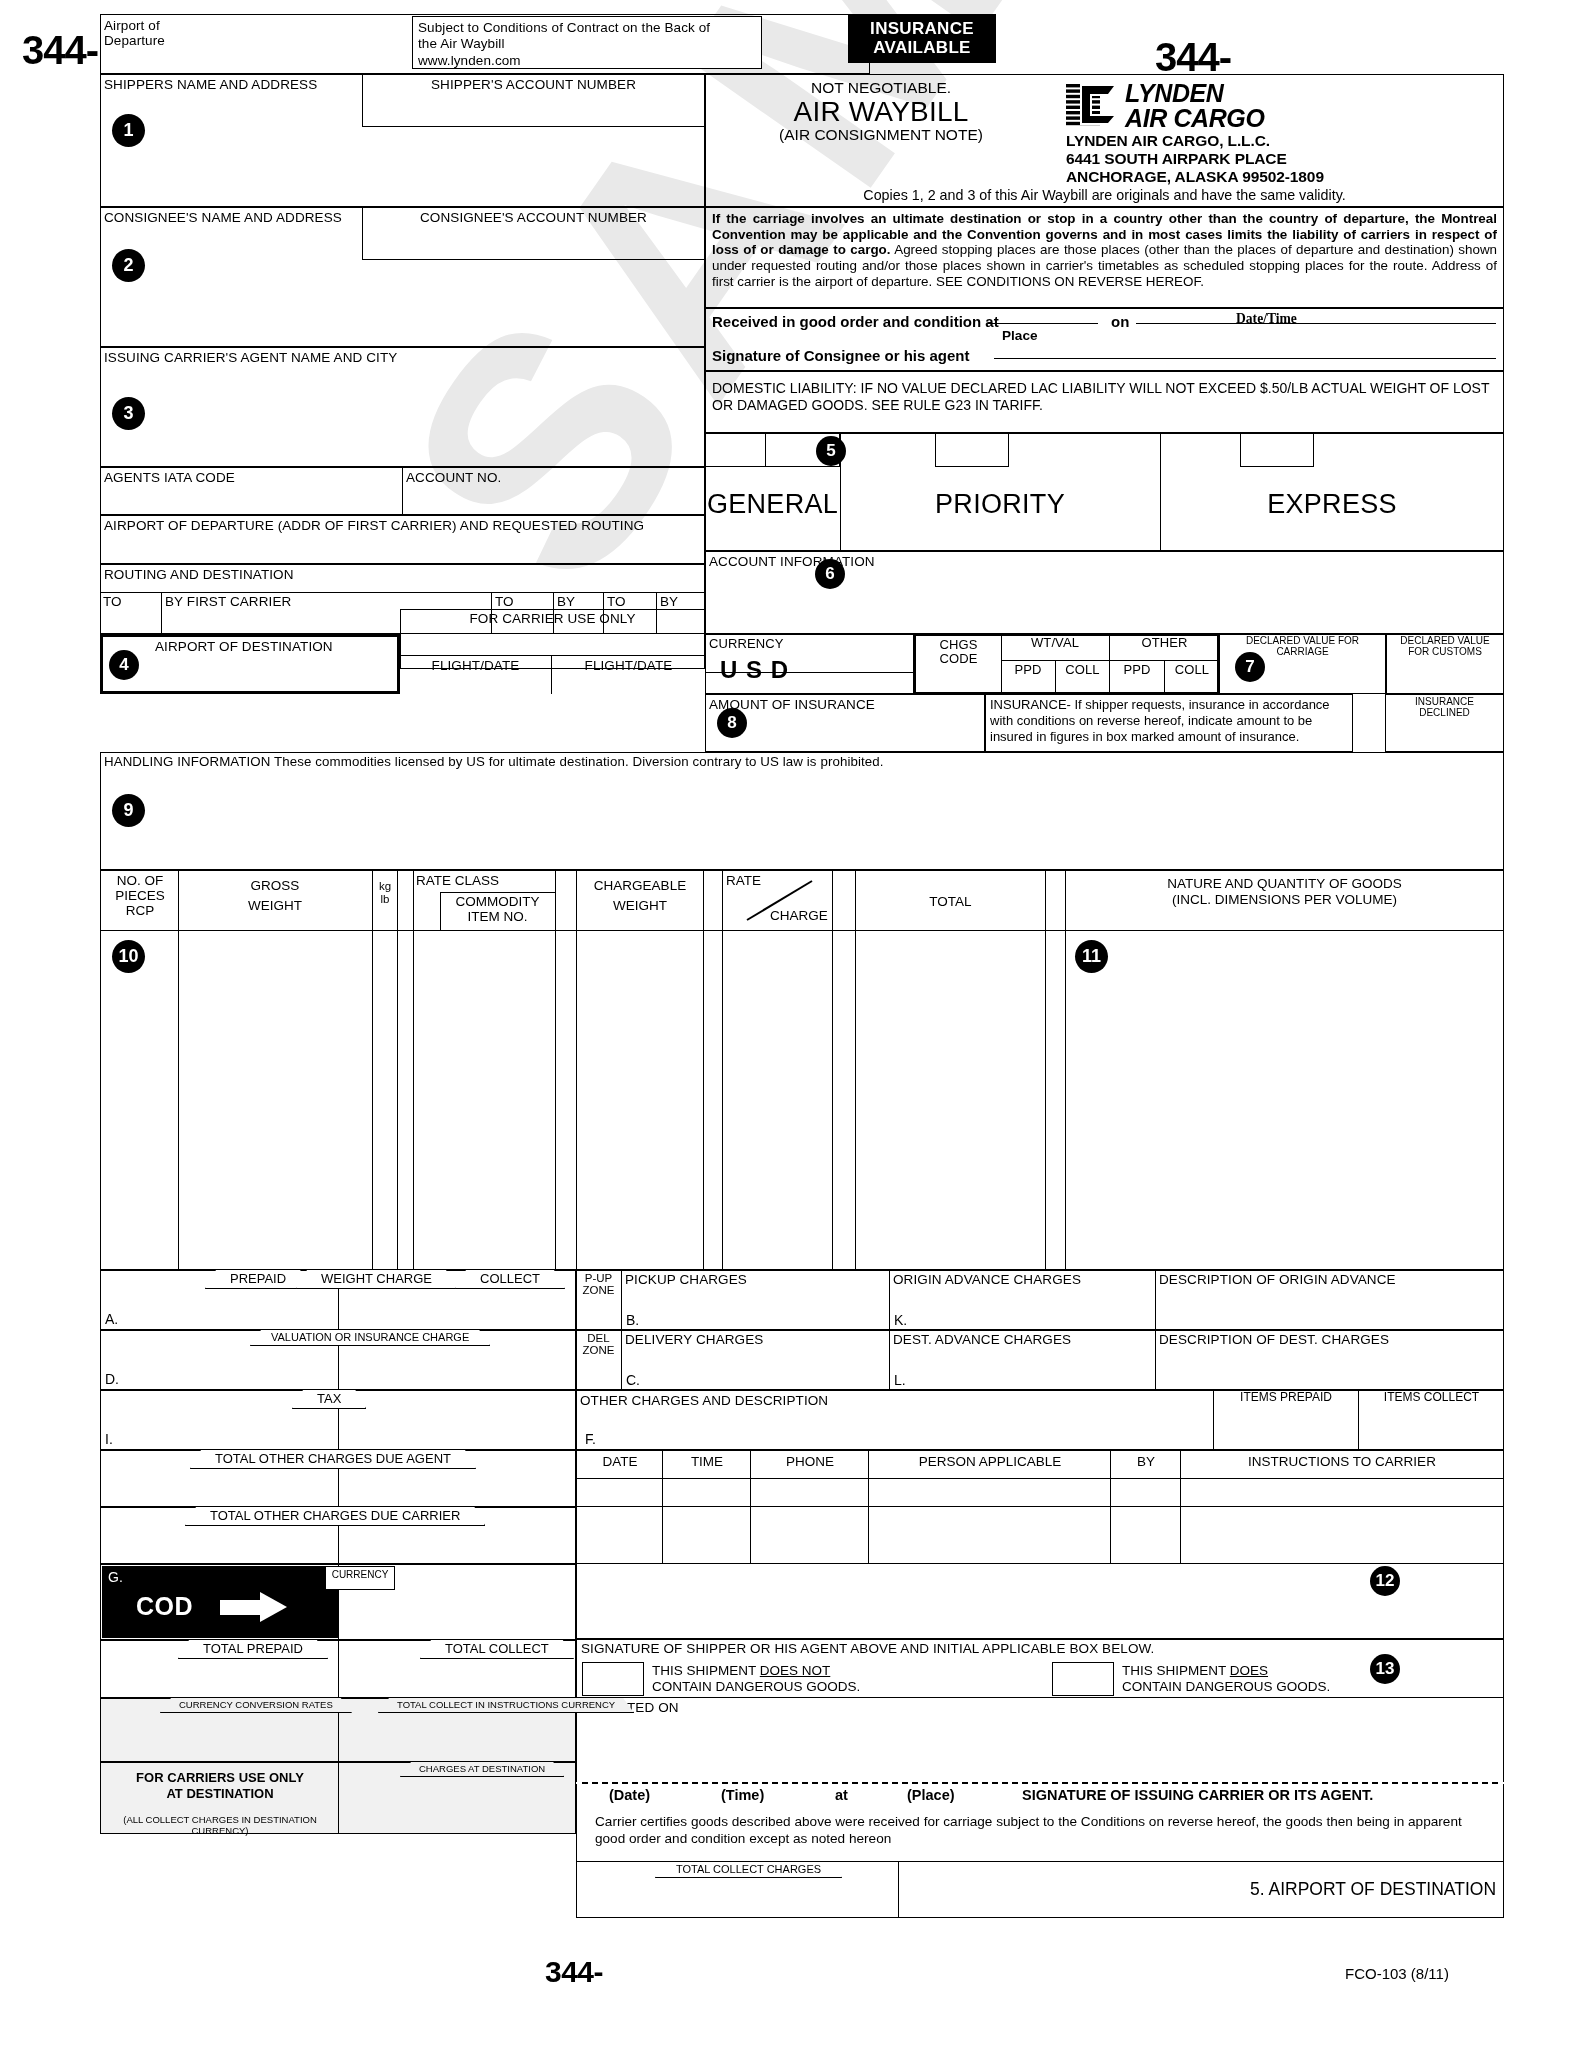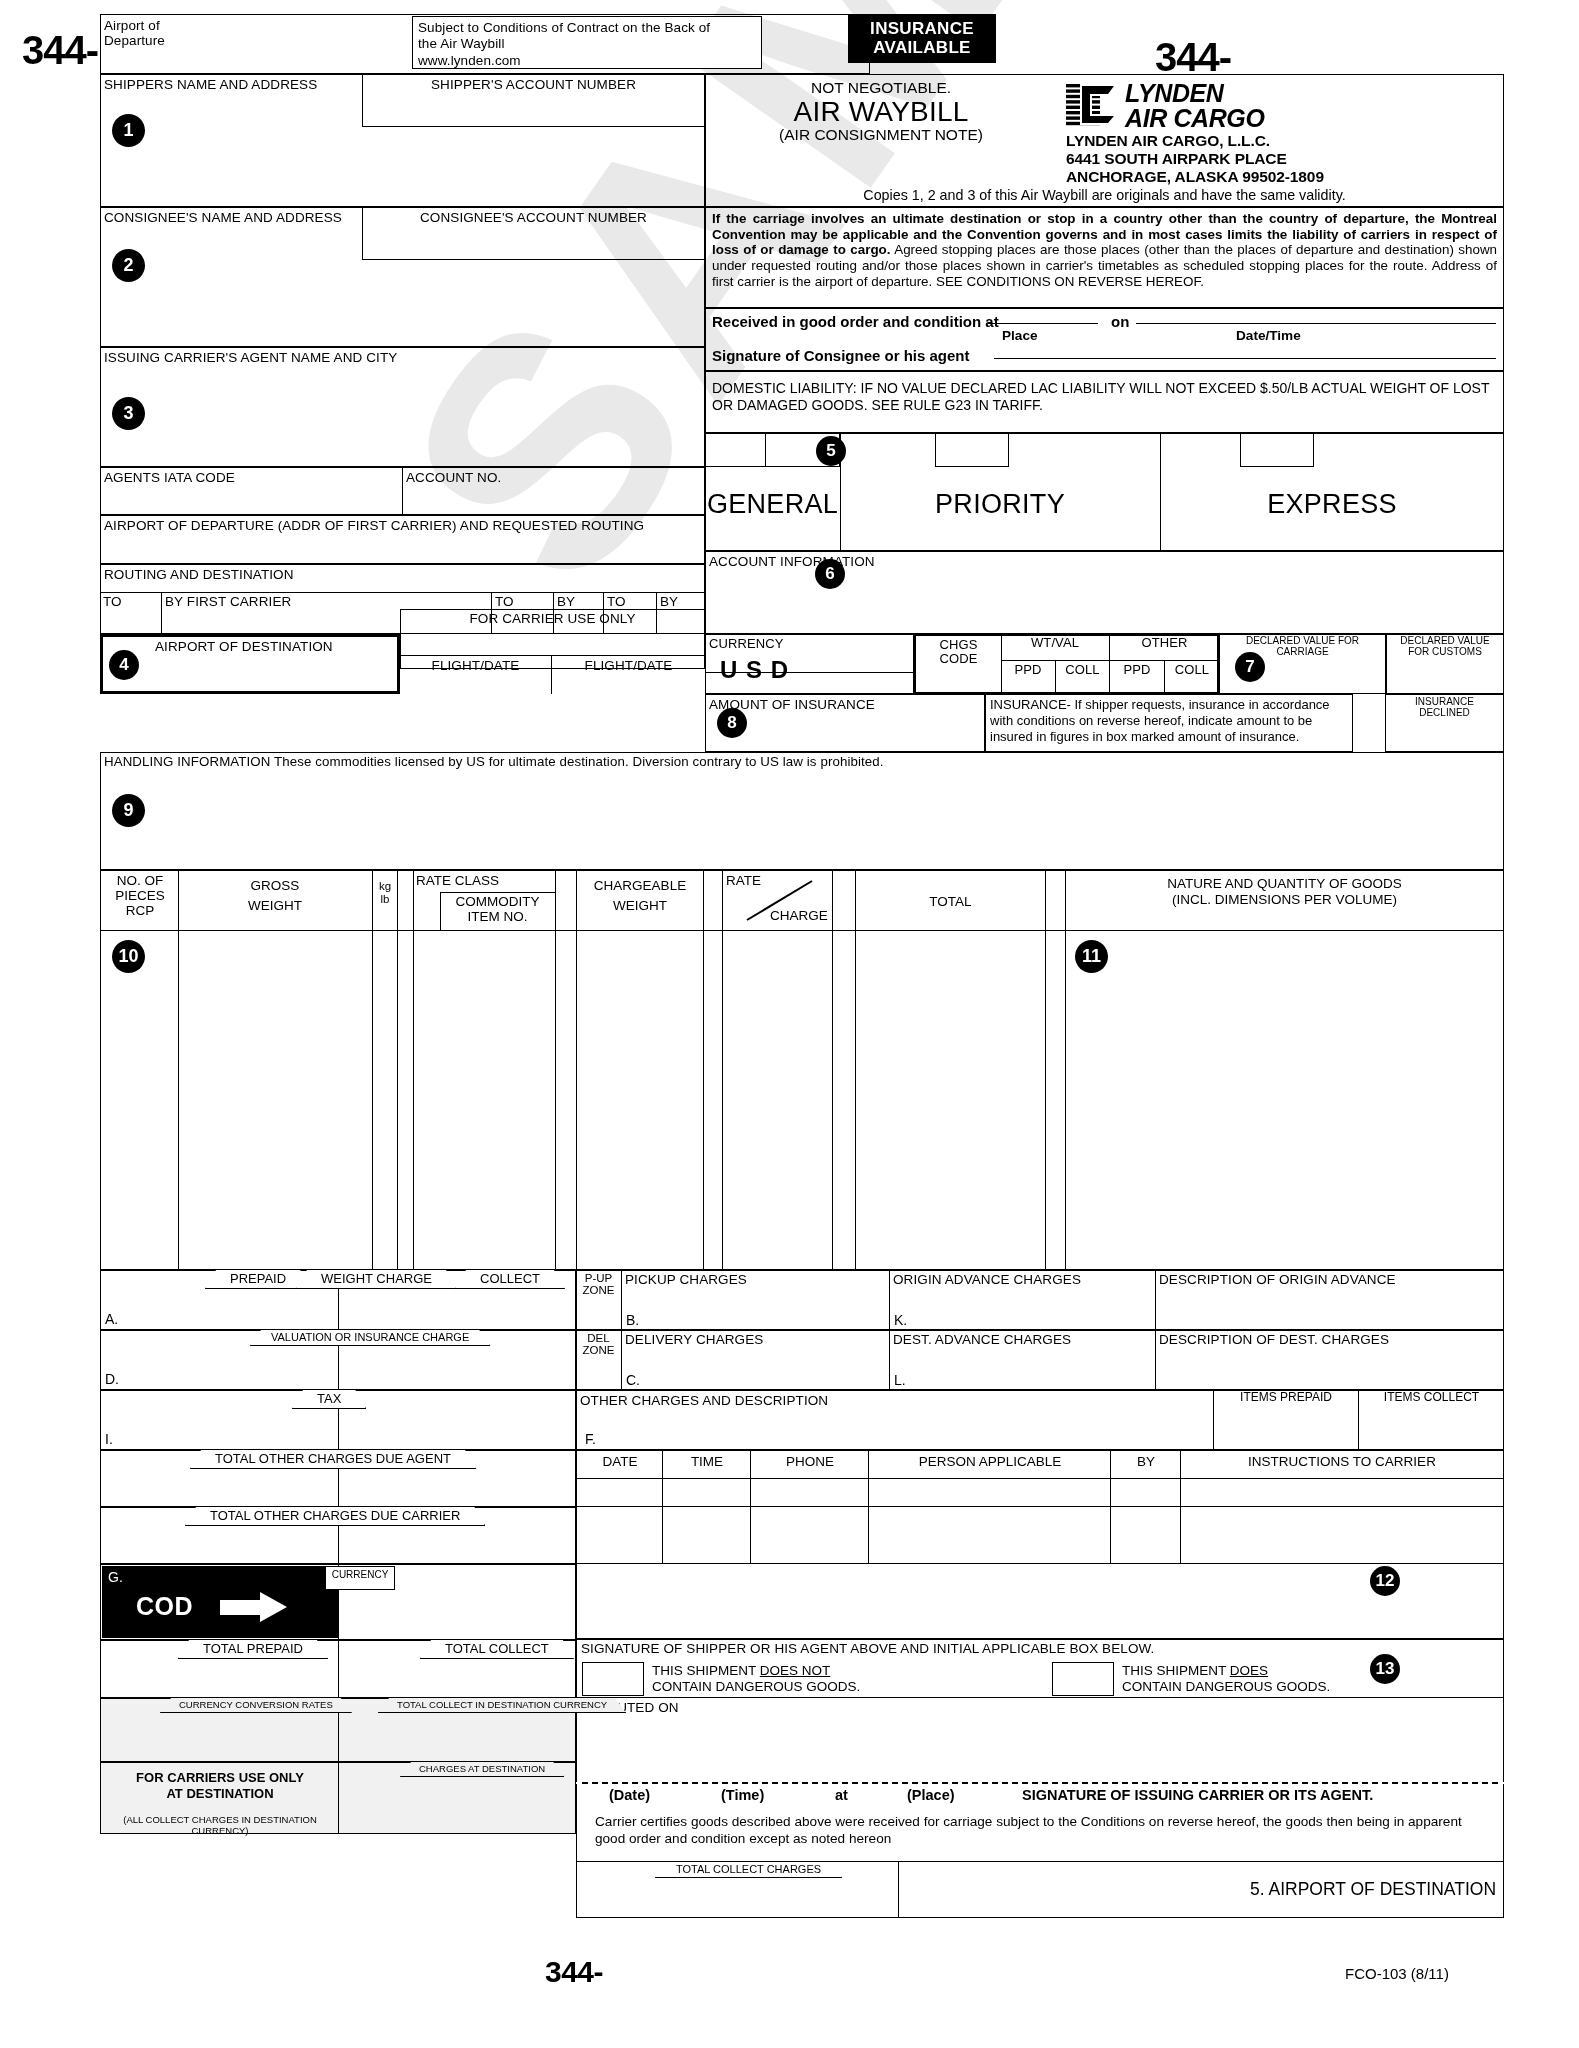--- a/index.html
+++ b/index.html
@@ -232,21 +232,21 @@
         <span class="bold">If the carriage involves an ultimate destination or stop in a country other than the country of departure, the Montreal Convention may be applicable and the Convention governs and in most cases limits the liability of carriers in respect of loss of or damage to cargo.</span><span> Agreed stopping places are those places (other than the places of departure and destination) shown under requested routing and/or those places shown in carrier's timetables as scheduled stopping places for the route. Address of first carrier is the airport of departure. SEE CONDITIONS ON REVERSE HEREOF.</span>
       </div>
     </div>
 
     <div class="bx b-all" style="left:605px;top:294px;width:799px;height:63px;">
       <div style="position:absolute;left:6px;top:4px;font-size:15px;font-weight:bold;">Received in good order and condition at</div>
       <div style="position:absolute;left:282px;top:14px;width:110px;border-bottom:1.5px solid #000;"></div>
       <div style="position:absolute;left:405px;top:4px;font-size:15px;font-weight:bold;">on</div>
       <div style="position:absolute;left:430px;top:14px;width:360px;border-bottom:1.5px solid #000;"></div>
       <div style="position:absolute;left:296px;top:19px;font-size:13.6px;font-weight:bold;">Place</div>
-      <div style="position:absolute;left:530px;top:19px;font-size:13.6px;font-weight:bold;">Date/Time</div>
+      <div style="position:absolute;left:530px;top:2px;font-size:13.6px;font-weight:bold;font-family:Liberation Serif, serif;">Date/Time</div>
       <div style="position:absolute;left:6px;top:38px;font-size:15px;font-weight:bold;">Signature of Consignee or his agent</div>
       <div style="position:absolute;left:288px;top:49px;width:502px;border-bottom:1.5px solid #000;"></div>
     </div>
 
     <div class="bx b-all" style="left:605px;top:357px;width:799px;height:62px;">
       <div style="font-size:14px;line-height:1.22;padding:8px 6px;">DOMESTIC LIABILITY: IF NO VALUE DECLARED LAC LIABILITY WILL NOT EXCEED $.50/LB ACTUAL WEIGHT OF LOST OR DAMAGED GOODS. SEE RULE G23 IN TARIFF.</div>
     </div>
 
     <div class="bx b-all" style="left:605px;top:419px;width:799px;height:118px;"></div>
     <div class="bx b-all" style="left:605px;top:419px;width:61px;height:34px;"></div>
@@ -397,21 +397,21 @@
     <div class="bx" style="left:238px;top:1550px;width:0;height:76px;border-left:1.4px solid #000;"></div>
 
     <div class="bx b-all" style="left:0;top:1626px;width:476px;height:58px;"></div>
     <div class="bx" style="left:238px;top:1626px;width:0;height:58px;border-left:1.4px solid #000;"></div>
     <div class="notch" style="left:78px;transform:none;top:1626px;">TOTAL PREPAID</div>
     <div class="notch" style="left:320px;transform:none;top:1626px;">TOTAL COLLECT</div>
 
     <div class="bx b-all" style="left:0;top:1684px;width:476px;height:64px;background:#f1f1f1;"></div>
     <div class="bx" style="left:238px;top:1684px;width:0;height:64px;border-left:1.4px solid #000;"></div>
     <div class="notch notch-xs" style="left:60px;transform:none;top:1684px;background:#f1f1f1;">CURRENCY CONVERSION RATES</div>
-    <div class="notch notch-xs" style="left:278px;transform:none;top:1684px;background:#f1f1f1;">TOTAL COLLECT IN DESTINATION CURRENCY</div>
+    <div class="notch notch-xs" style="left:278px;transform:none;top:1684px;background:#f1f1f1;">TOTAL COLLECT IN INSTRUCTIONS CURRENCY</div>
 
     <div class="bx b-all" style="left:0;top:1748px;width:476px;height:72px;background:#f1f1f1;"></div>
     <div class="bx" style="left:238px;top:1748px;width:0;height:72px;border-left:1.4px solid #000;"></div>
     <div style="position:absolute;left:4px;top:1756px;width:232px;text-align:center;font-size:13px;font-weight:bold;line-height:1.2;">FOR CARRIERS USE ONLY<br>AT DESTINATION</div>
     <div style="position:absolute;left:4px;top:1800px;width:232px;text-align:center;font-size:9.5px;">(ALL COLLECT CHARGES IN DESTINATION CURRENCY)</div>
     <div class="notch notch-xs" style="left:300px;transform:none;top:1748px;background:#f1f1f1;">CHARGES AT DESTINATION</div>
 
     <div class="bx b-all" style="left:476px;top:1256px;width:928px;height:60px;"></div>
     <div class="bx" style="left:476px;top:1256px;width:46px;height:76px;border-right:1.4px solid #000;">
       <div class="lbl-s ctr" style="padding-top:2px;font-size:11.5px;line-height:1.08;">P-UP<br>ZONE</div>

